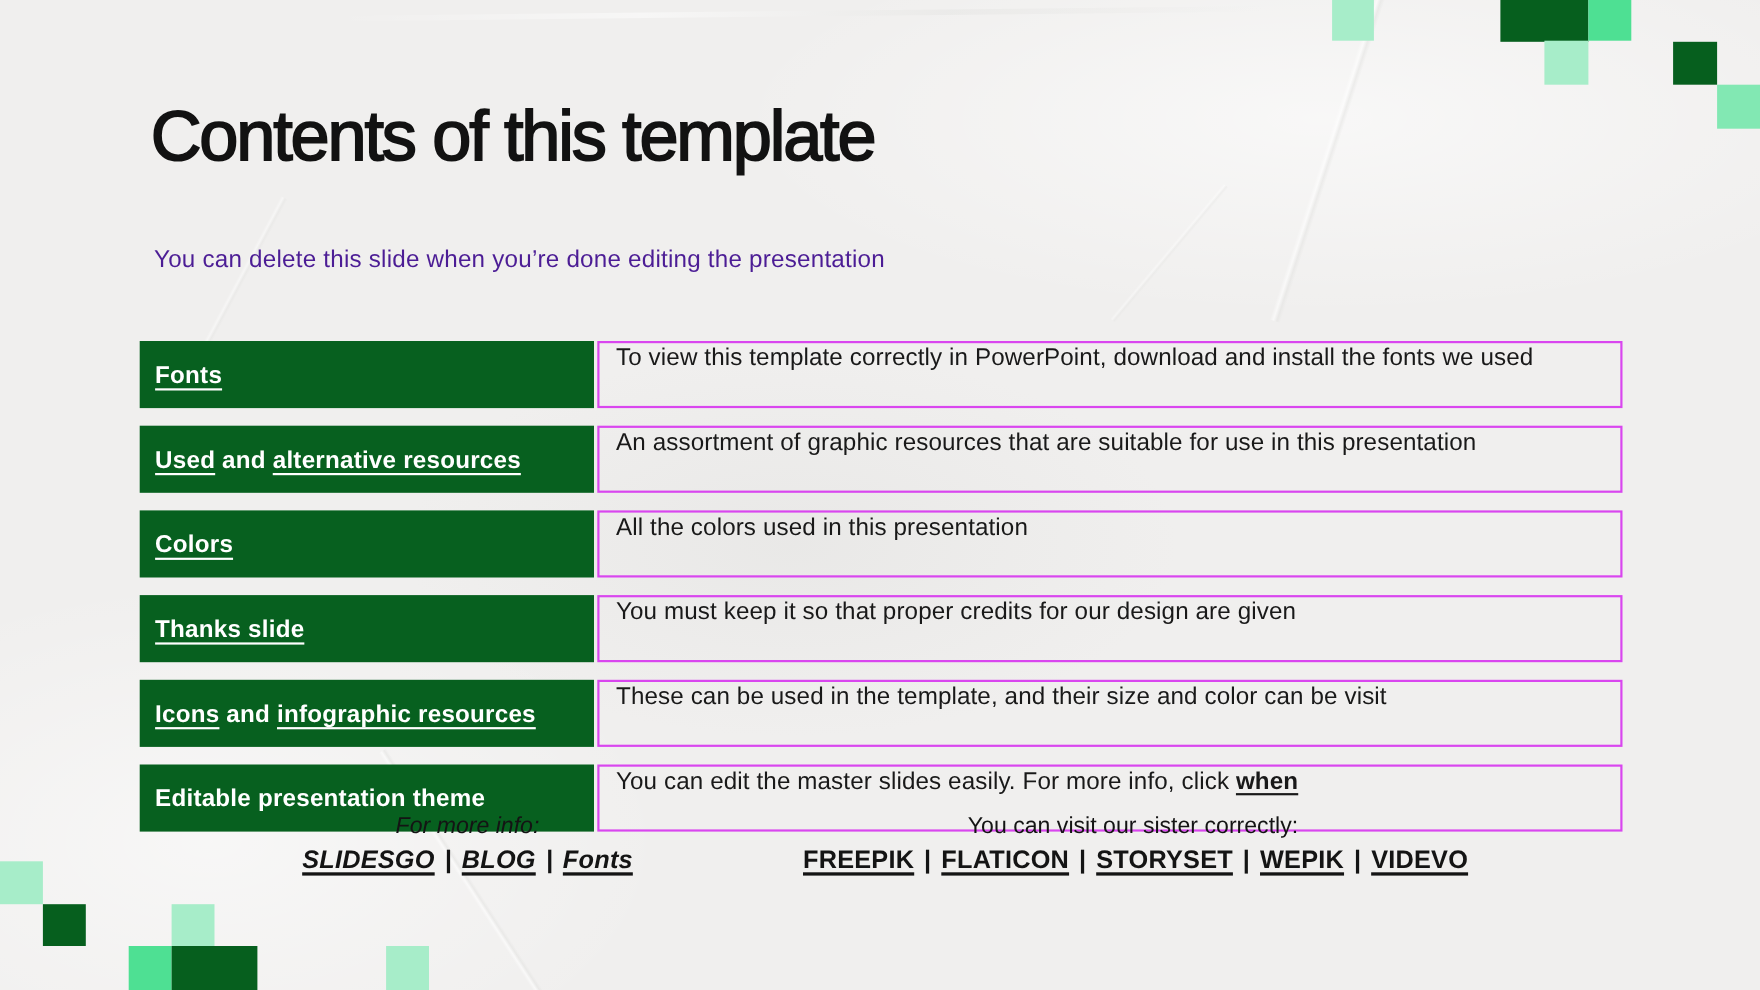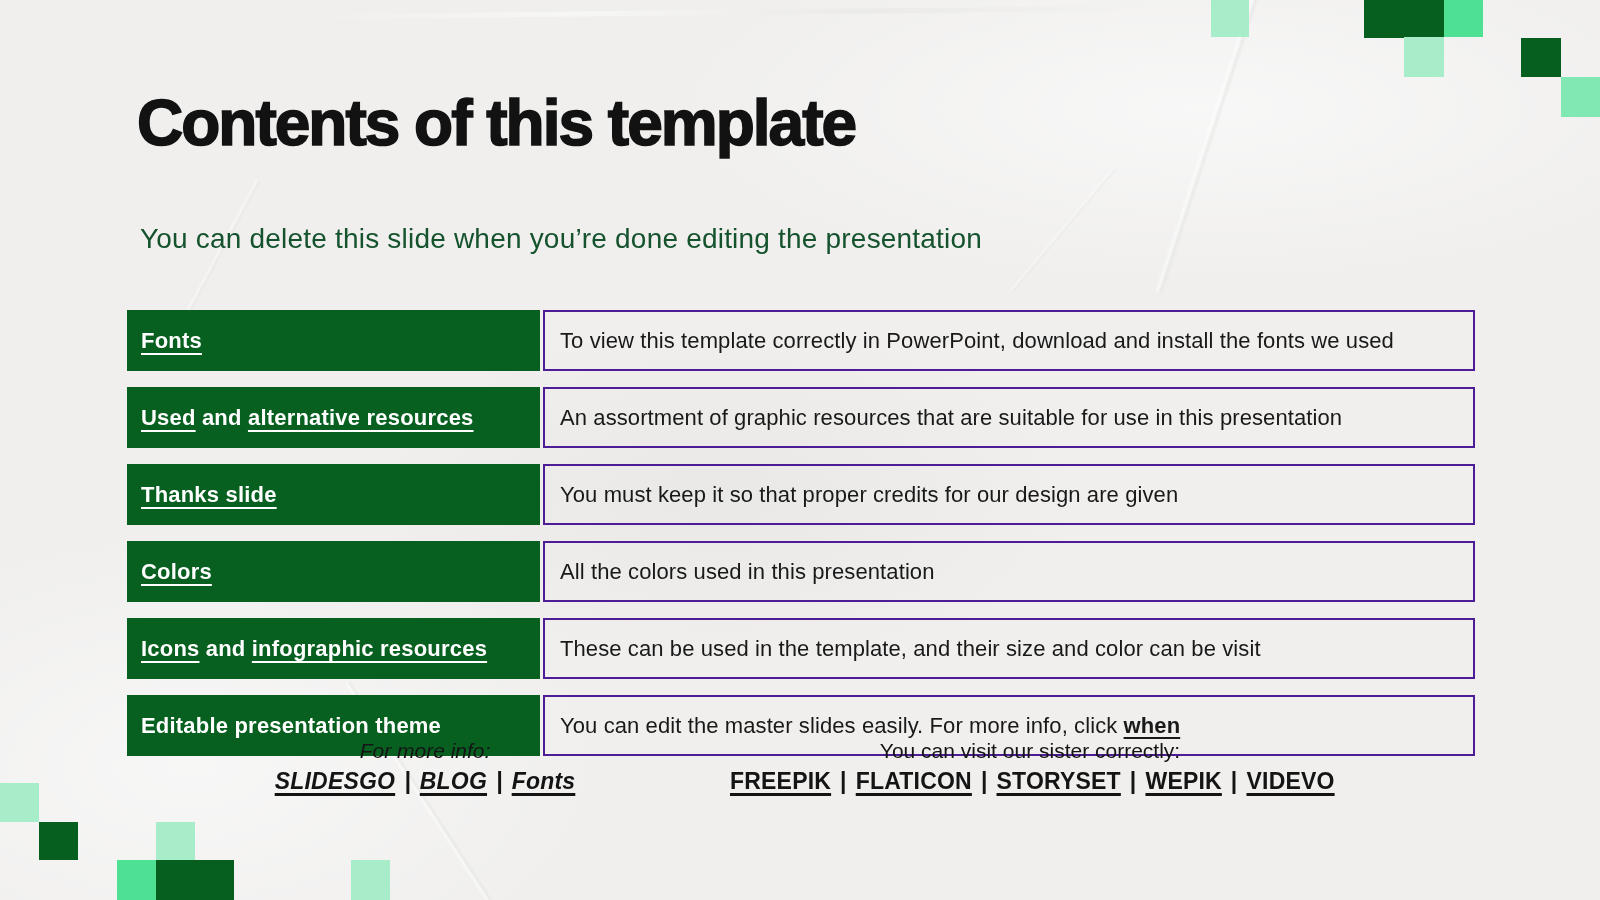--- a/index.html
+++ b/index.html
@@ -20,44 +20,44 @@
   .streak{position:absolute;pointer-events:none;opacity:.6;
     background:linear-gradient(90deg,rgba(255,255,255,0),rgba(255,255,255,.95),rgba(225,225,223,.8),rgba(255,255,255,0));}
   .streak.s1{left:1205px;top:-30px;width:10px;height:330px;transform:rotate(18deg);}
   .streak.s2{left:420px;top:660px;width:8px;height:280px;transform:rotate(-33deg);}
   .streak.s3{left:215px;top:170px;width:7px;height:170px;transform:rotate(28deg);opacity:.45;}
   .streak.s4{left:300px;top:10px;width:850px;height:5px;transform:rotate(-.6deg);opacity:.5;}
   .streak.s5{left:1060px;top:150px;width:6px;height:160px;transform:rotate(40deg);opacity:.4;}
 
   .title{
     position:absolute;left:137px;top:86px;
-    font-size:64px;font-weight:700;letter-spacing:-2px;
+    font-size:64px;font-weight:400;letter-spacing:-2px;
     -webkit-text-stroke:1.6px currentColor;
     color:var(--text,#121212);
   }
   .subtitle{
     position:absolute;left:140px;top:223px;
-    font-size:28px;color:#14532d;letter-spacing:.2px;
+    font-size:22px;color:#4c1d95;letter-spacing:.2px;
   }
 
   .contents-table{
     position:absolute;left:127px;top:310px;width:1348px;
     display:flex;flex-direction:column;gap:16px;
   }
   .row{display:flex;gap:3px;height:61px;}
   .cell-left{
     width:413px;box-sizing:border-box;flex:none;
     background:var(--table-green,#07601f);
     color:#fff;display:flex;align-items:center;padding-left:14px;
     font-weight:700;font-size:22px;letter-spacing:.2px;white-space:pre-wrap;
   }
   .cell-right{
     flex:1;box-sizing:border-box;
-    border:2px solid #4c1d95;
-    display:flex;align-items:center;padding-left:15px;
+    border:2px solid #d946ef;
+    display:flex;padding-left:15px;
     font-size:22px;color:#191919;letter-spacing:.1px;white-space:pre-wrap;
   }
   .cell-left .u{text-decoration:underline;text-underline-offset:5px;text-decoration-thickness:2px;}
   .cell-right .u{text-decoration:underline;text-underline-offset:4px;text-decoration-thickness:2px;}
   .b{font-weight:700;}
 
   .footer-block{position:absolute;top:739px;text-align:center;color:#141414;}
   .footer-block.left{left:205px;width:440px;font-style:italic;}
   .footer-block.right{left:730px;width:600px;}
   .footer-caption{font-size:21px;margin-bottom:5px;}
@@ -104,27 +104,27 @@
     <div class="cell-left"><span class="u">Fonts</span></div>
     <div class="cell-right"><span>To view this template correctly in PowerPoint, download and install the fonts we used</span></div>
   </div>
 
   <div class="row">
     <div class="cell-left"><span class="u">Used</span><span> and </span><span class="u">alternative resources</span></div>
     <div class="cell-right"><span>An assortment of graphic resources that are suitable for use in this presentation</span></div>
   </div>
 
   <div class="row">
-    <div class="cell-left"><span class="u">Thanks slide</span></div>
-    <div class="cell-right"><span>You must keep it so that proper credits for our design are given</span></div>
+    <div class="cell-left"><span class="u">Colors</span></div>
+    <div class="cell-right"><span>All the colors used in this presentation</span></div>
   </div>
 
   <div class="row">
-    <div class="cell-left"><span class="u">Colors</span></div>
-    <div class="cell-right"><span>All the colors used in this presentation</span></div>
+    <div class="cell-left"><span class="u">Thanks slide</span></div>
+    <div class="cell-right"><span>You must keep it so that proper credits for our design are given</span></div>
   </div>
 
   <div class="row">
     <div class="cell-left"><span class="u">Icons</span><span> and </span><span class="u">infographic resources</span></div>
     <div class="cell-right"><span>These can be used in the template, and their size and color can be visit</span></div>
   </div>
 
   <div class="row">
     <div class="cell-left"><span>Editable presentation theme</span></div>
     <div class="cell-right"><span>You can edit the master slides easily. For more info, click </span><span class="u b">when</span></div>

